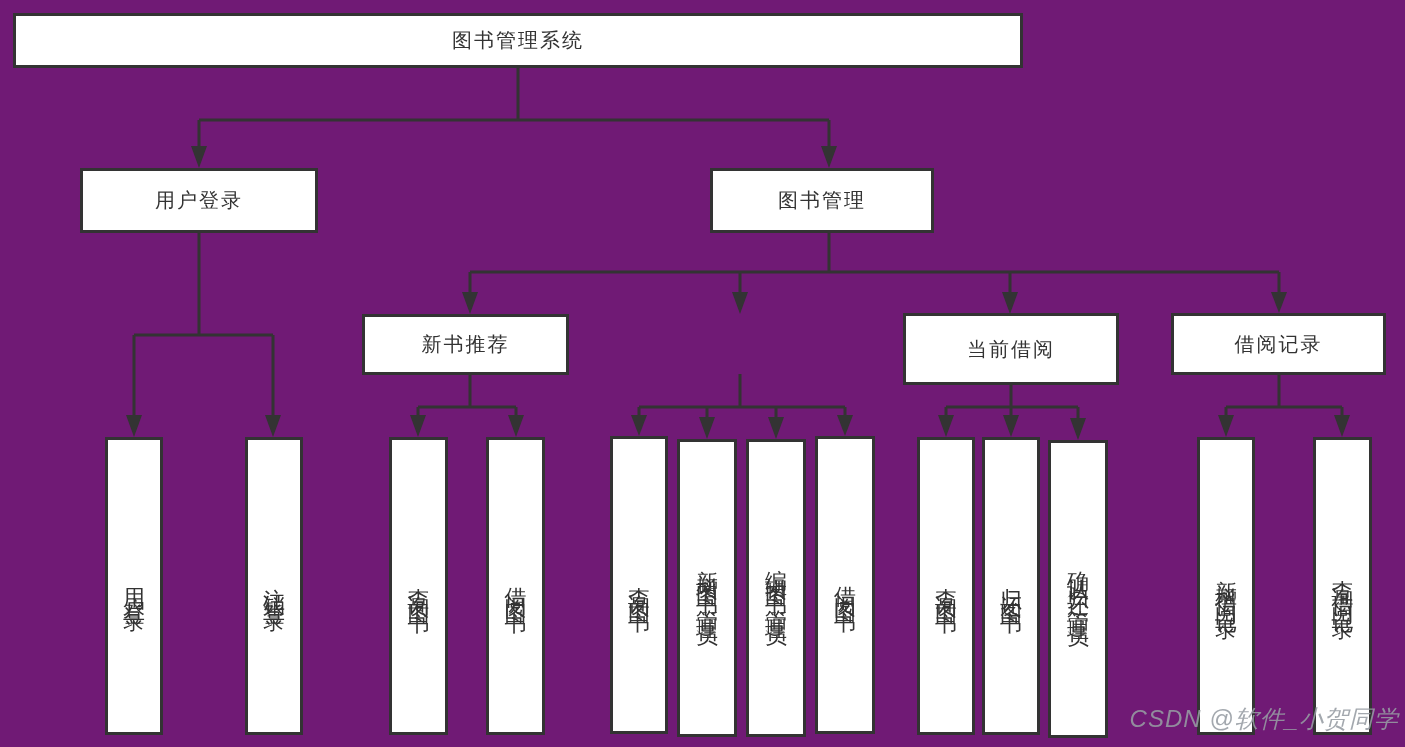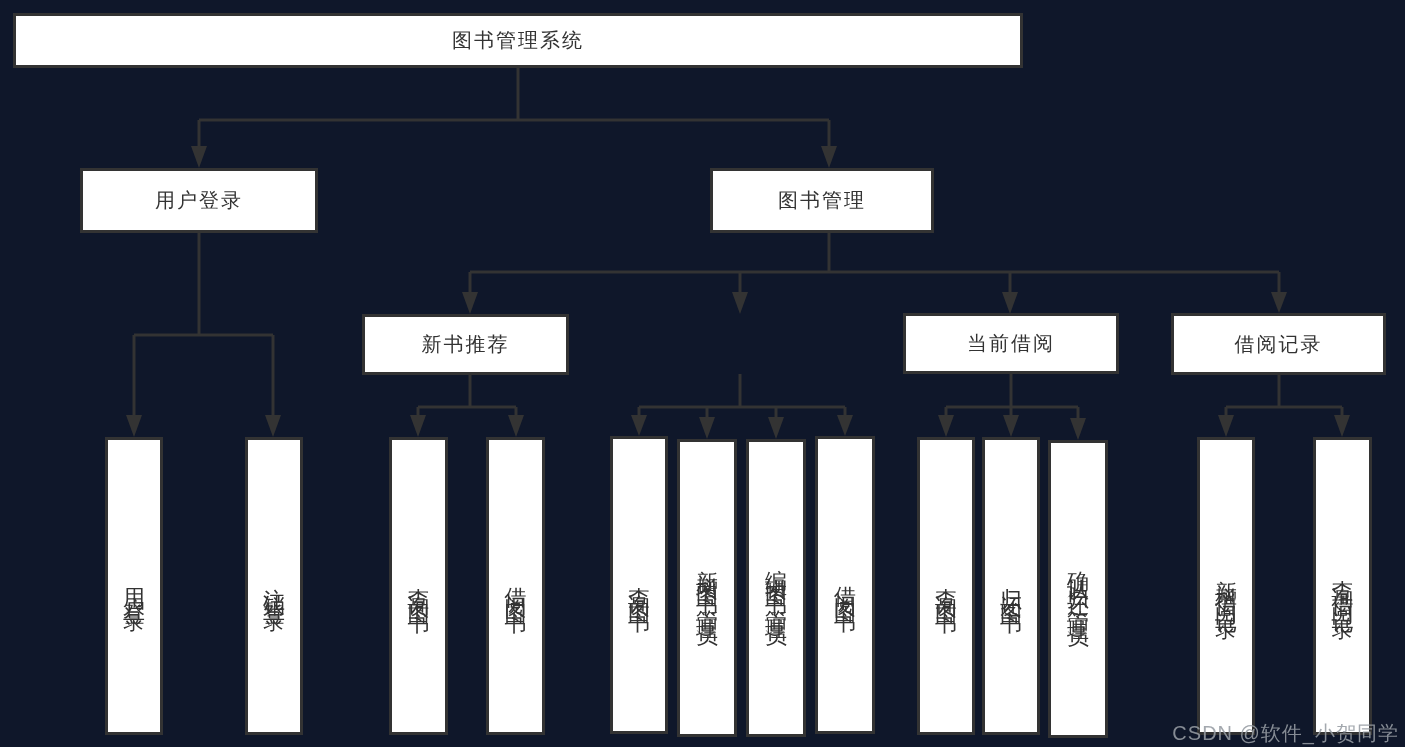--- a/index.html
+++ b/index.html
@@ -1,19 +1,19 @@
 <!DOCTYPE html>
 <html><head>
 <meta charset="utf-8">
 <style>
   html,body{margin:0;padding:0;background:#fff;}
   .stage{
     position:relative;
     width:1405px;height:747px;
-    background:#0f172a;
+    background:#701a75;
     font-family:"Liberation Sans", sans-serif;
     color:#333333;
     overflow:hidden;
   }
   .wires{position:absolute;left:0;top:0;z-index:1;}
   .node{
     position:absolute;
     background:#ffffff;
     border:3px solid #333333;
     box-sizing:border-box;
@@ -29,26 +29,27 @@
   }
   .leaf .v{
     writing-mode:vertical-rl;
     font-size:22px;
     letter-spacing:8px;
     line-height:1.1;
   }
   .watermark{
     position:absolute;
     right:6px;
-    bottom:0;
+    bottom:12px;
     z-index:5;
-    font-size:20px;
+    font-size:24px;
     letter-spacing:1px;
     color:rgba(150,156,163,0.88);
     white-space:nowrap;
+    font-style:italic;
   }
 </style>
 </head>
 <body>
 
 <div class="stage">
 
   <svg class="wires" width="1405" height="747" viewBox="0 0 1405 747">
     <g stroke="#333333" stroke-width="3" fill="none">
 
@@ -103,21 +104,21 @@
   <div class="node" style="left:80px;top:168px;width:238px;height:65px">
     <span class="h">用户登录</span>
   </div>
   <div class="node" style="left:710px;top:168px;width:224px;height:65px">
     <span class="h">图书管理</span>
   </div>
 
   <div class="node" style="left:362px;top:314px;width:207px;height:61px">
     <span class="h">新书推荐</span>
   </div>
-  <div class="node" style="left:903px;top:313px;width:216px;height:61px">
+  <div class="node" style="left:903px;top:313px;width:216px;height:72px">
     <span class="h">当前借阅</span>
   </div>
   <div class="node" style="left:1171px;top:313px;width:215px;height:62px">
     <span class="h">借阅记录</span>
   </div>
 
   <div class="node leaf" style="left:105px;top:437px;width:58px;height:298px">
     <span class="v">用户登录</span>
   </div>
   <div class="node leaf" style="left:245px;top:437px;width:58px;height:298px">

